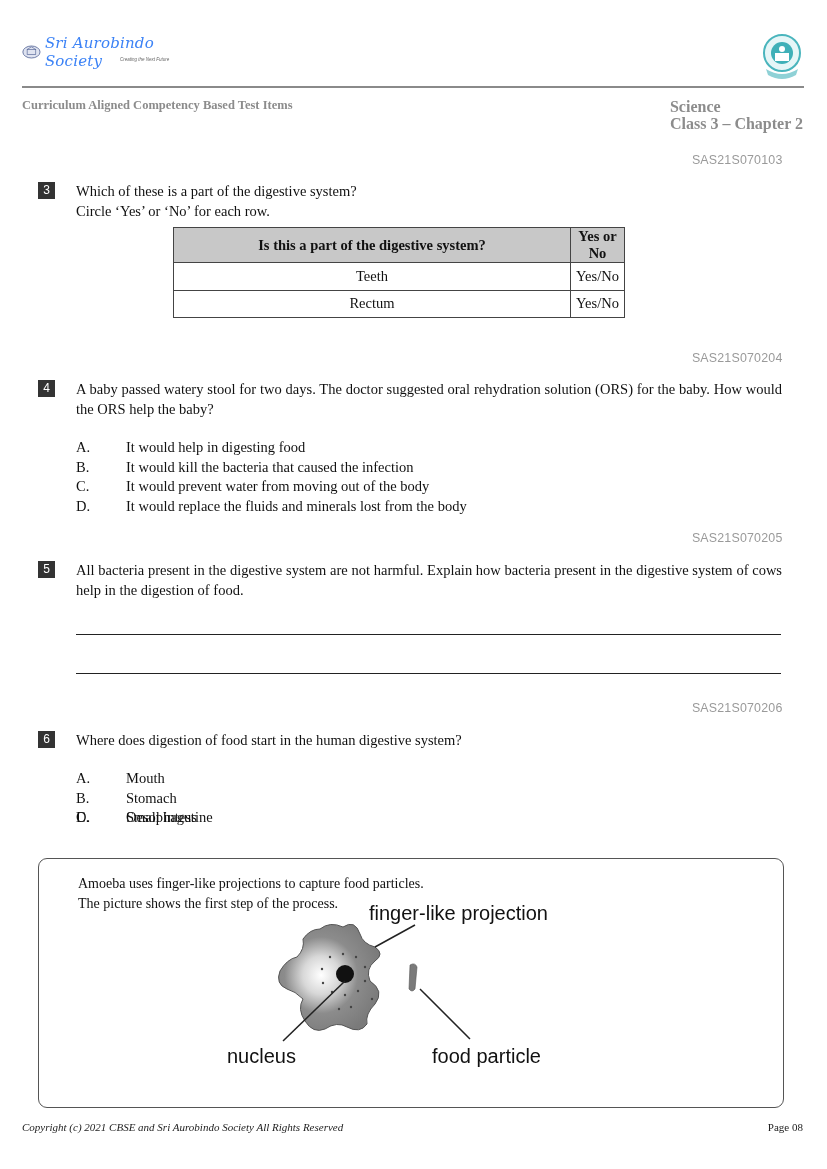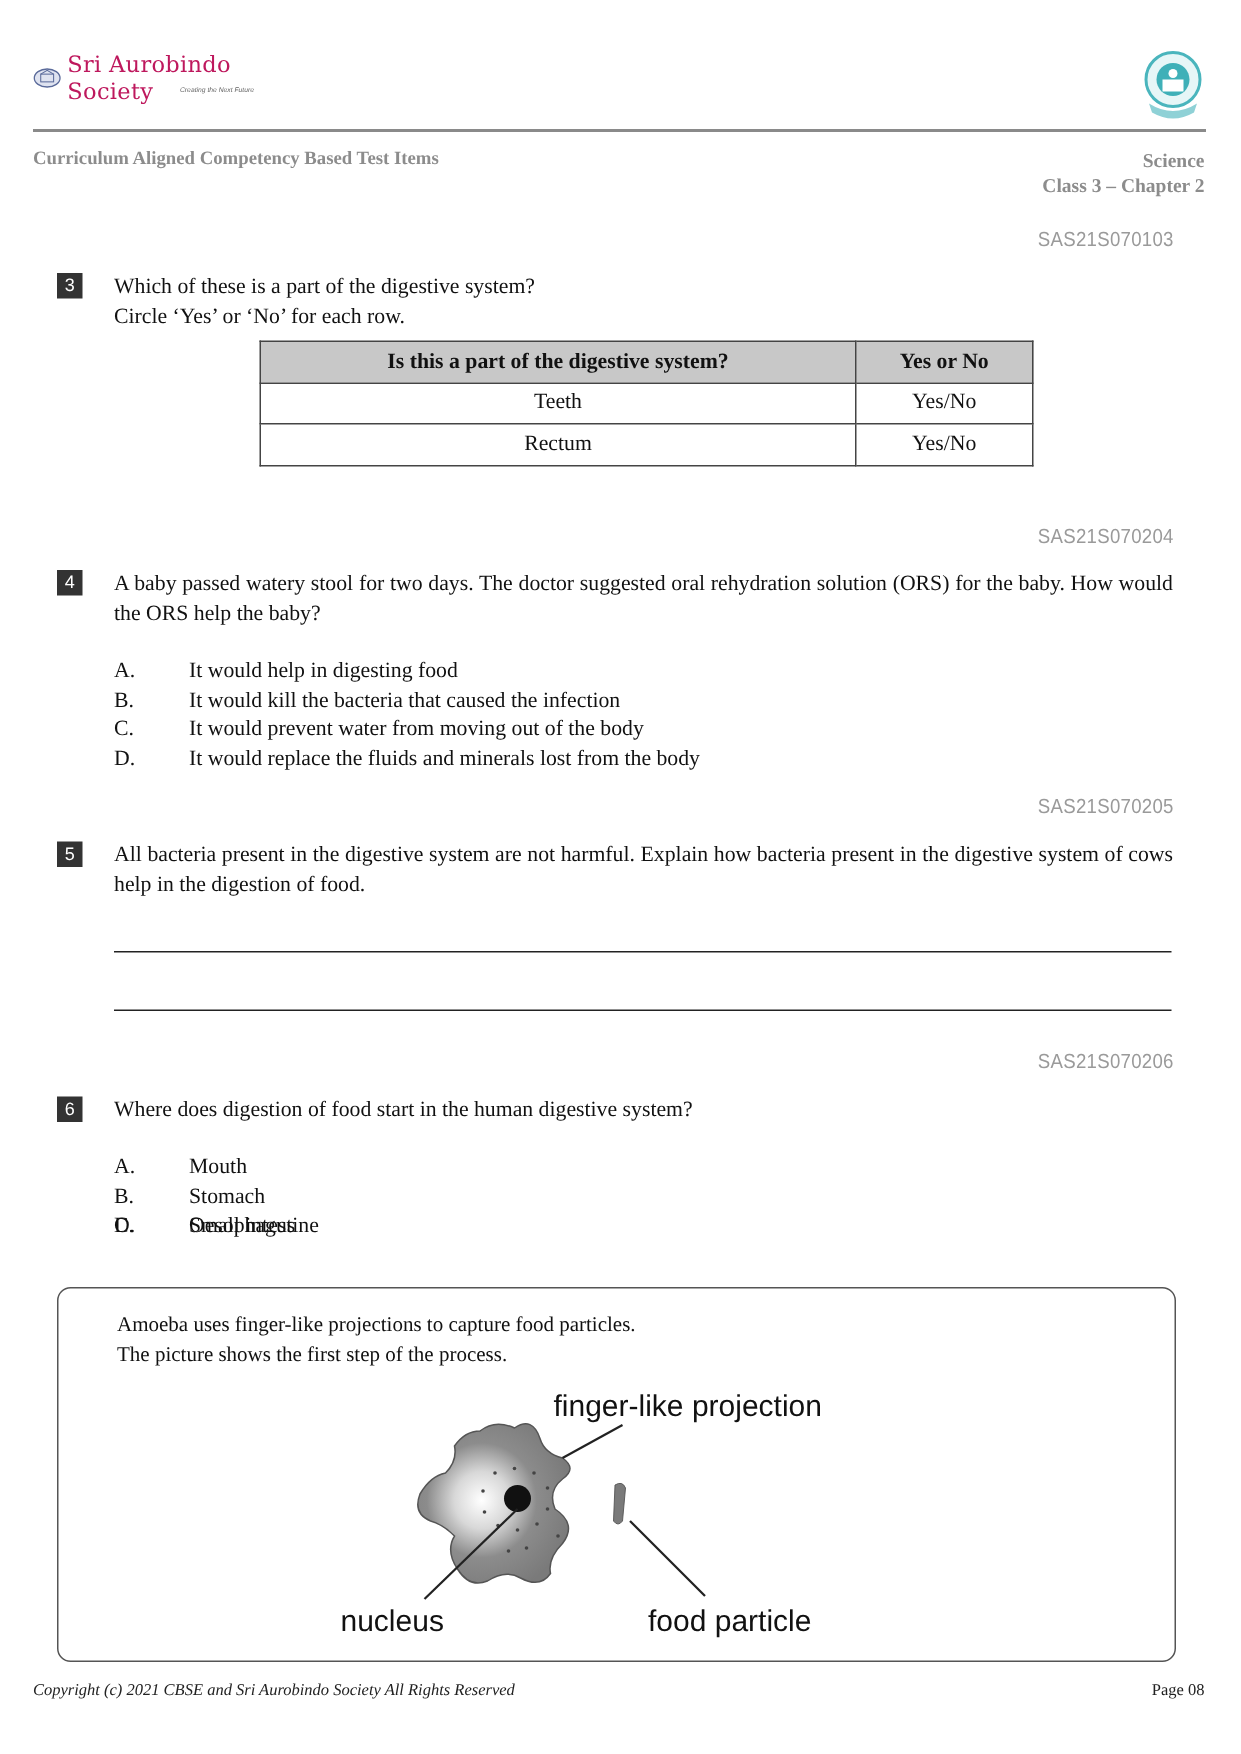--- a/index.html
+++ b/index.html
@@ -4,52 +4,52 @@
 <style>
   * { box-sizing: border-box; margin: 0; padding: 0; }
   html, body { width: 827px; height: 1169px; background: #ffffff; overflow: hidden; }
   body { position: relative; font-family: "DejaVu Serif", "Liberation Serif", serif; color: #111; }
 
   .abs { position: absolute; }
 
   
   .logo-left { left: 22px; top: 38px; width: 170px; height: 28px; display: flex; align-items: center; gap: 4px; }
   .logo-left .emblem { width: 22px; height: 16px; }
-  .logo-left .script { font-family: "DejaVu Serif", serif; font-size: 15px; color: #be185d; letter-spacing: 0.2px; }
+  .logo-left .script { font-family: "DejaVu Serif", serif; font-style: italic; font-size: 15px; color: #3b82f6; letter-spacing: 0.2px; }
   .logo-left .tagline { position: absolute; left: 98px; top: 19px; font-size: 4.5px; font-style: italic; color: #666; font-family: "Liberation Sans", sans-serif; }
   .logo-right { left: 760px; top: 33px; width: 44px; height: 48px; }
 
   .header-rule { left: 22px; top: 86px; width: 782px; height: 2px; background: #8a8a8a; }
 
   .hdr-left { left: 22px; top: 98px; font-family: "Liberation Serif", serif; font-weight: bold; font-size: 12.5px; color: #8c8c8c; }
-  .hdr-right { right: 24px; top: 98px; text-align: right; font-family: "Liberation Serif", serif; font-weight: bold; font-size: 13px; color: #8c8c8c; line-height: 17px; }
+  .hdr-right { right: 24px; top: 98px; font-family: "Liberation Serif", serif; font-weight: bold; font-size: 16px; color: #8c8c8c; line-height: 17px; }
 
   .code { right: 45px; font-family: "Liberation Sans", sans-serif; font-size: 13.5px; color: #9a9a9a; letter-spacing: 0.2px; transform: scaleX(0.92); transform-origin: right; }
 
   .qnum { left: 38px; width: 17px; height: 17px; background: #333; color: #fff; font-family: "Liberation Sans", sans-serif; font-size: 12px; text-align: center; line-height: 17px; }
 
   .qtext { left: 76px; right: 45px; font-family: "Liberation Serif", serif; font-size: 14.5px; line-height: 20px; color: #111; }
   .qtext.justify { text-align: justify; }
 
   .option { left: 76px; font-family: "Liberation Serif", serif; font-size: 14.5px; line-height: 19.6px; color: #111; }
   .option .letter { display: inline-block; width: 50px; }
 
   
-  table.q3 { position: absolute; left: 173px; top: 227px; width: 516px; border-collapse: collapse; font-family: "Liberation Serif", serif; font-size: 14.5px; }
+  table.q3 { position: absolute; left: 173px; top: 227px; width: 452px; border-collapse: collapse; font-family: "Liberation Serif", serif; font-size: 14.5px; }
   table.q3 th, table.q3 td { border: 1px solid #444; text-align: center; height: 27.5px; padding: 0; }
   table.q3 th { background: #c8c8c8; font-weight: bold; }
   table.q3 .c1 { width: 397px; }
 
   .answer-line { left: 76px; width: 705px; height: 1px; border-top: 1.4px solid #222; }
 
   
   .info-box { left: 38px; top: 858px; width: 746px; height: 250px; border: 1.6px solid #555; border-radius: 9px; }
   .info-text { left: 78px; top: 874px; font-family: "Liberation Serif", serif; font-size: 14px; line-height: 19.5px; }
 
-  .figure { left: 225px; top: 924px; width: 375px; height: 180px; }
+  .figure { left: 225px; top: 899px; width: 375px; height: 180px; }
   .fig-label { font-family: "Liberation Sans", sans-serif; font-size: 20px; color: #111; position: absolute; }
 
   .footer-left { left: 22px; top: 1121px; font-family: "Liberation Serif", serif; font-style: italic; font-size: 11px; color: #222; }
   .footer-right { right: 24px; top: 1121px; font-family: "Liberation Serif", serif; font-size: 11px; color: #222; }
 </style>
 </head>
 <body>
 
 <div class="abs logo-left">
   <svg class="emblem" viewBox="0 0 22 16">

